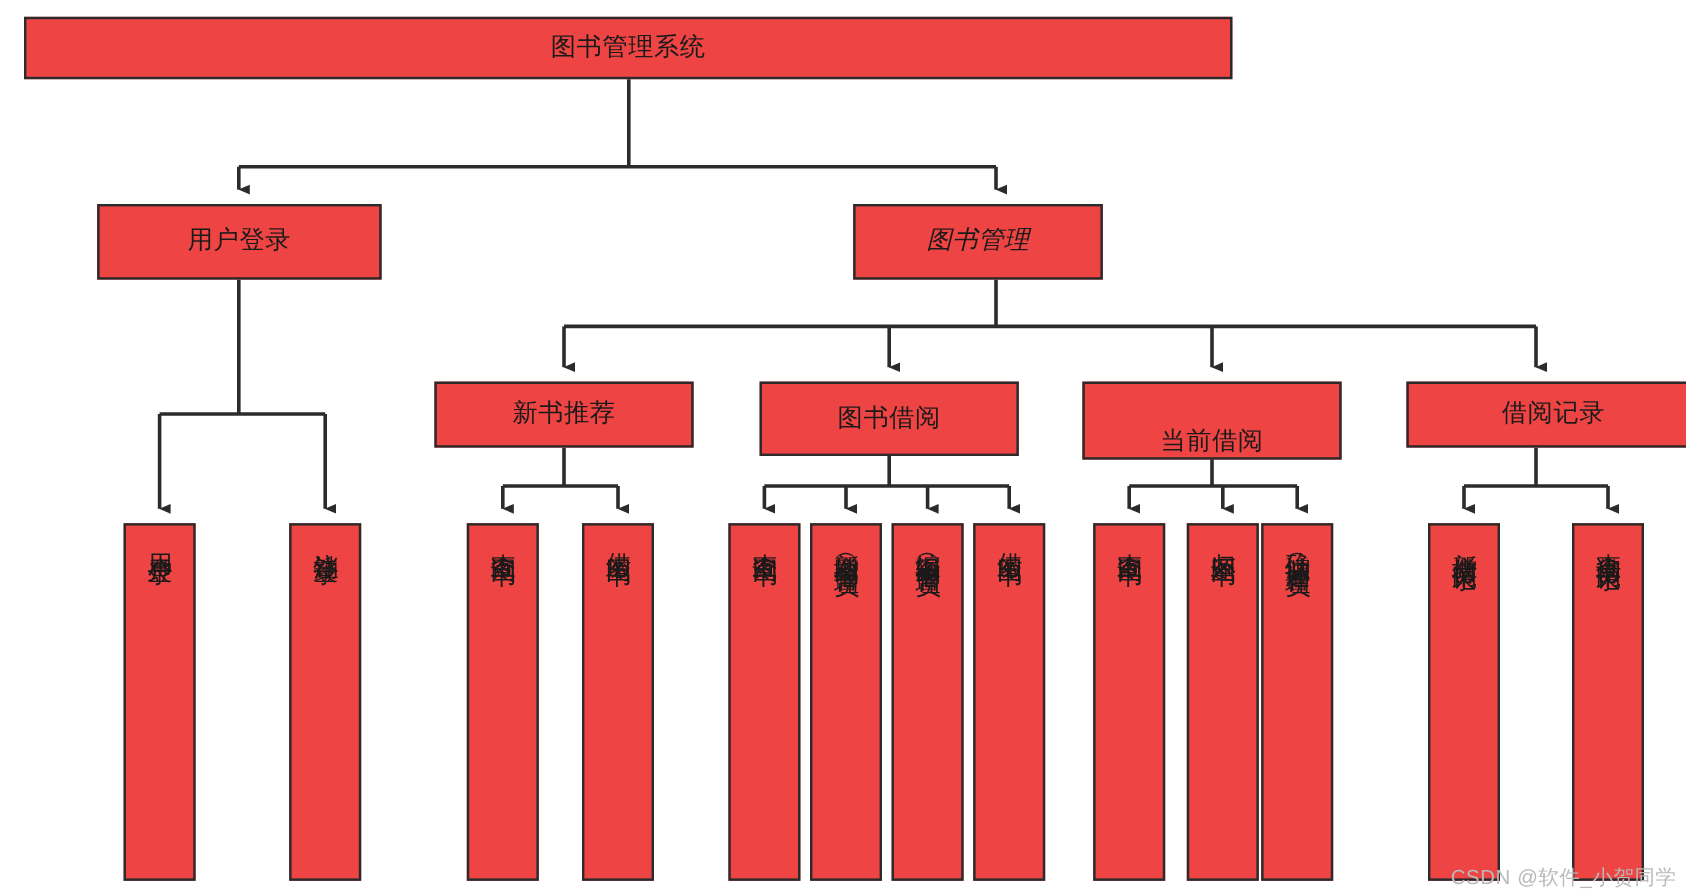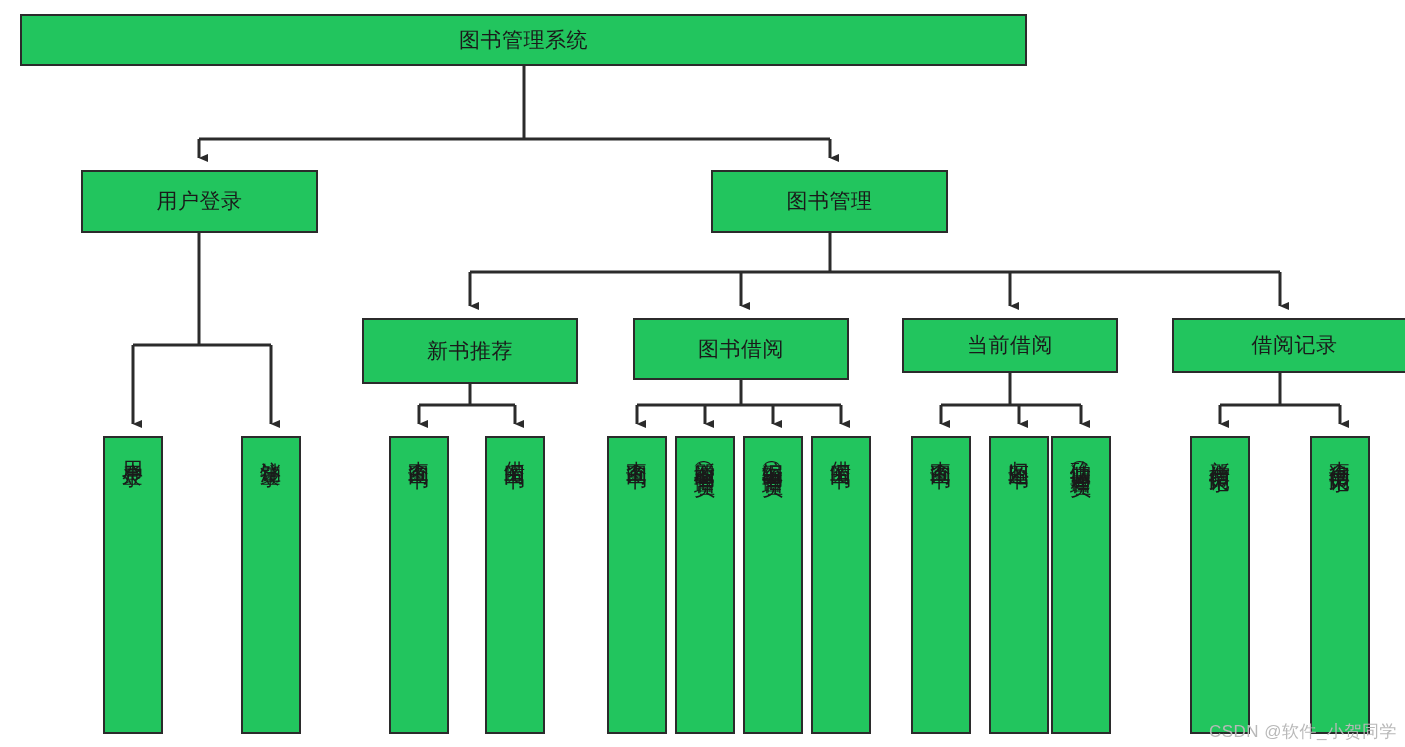--- a/index.html
+++ b/index.html
@@ -22,21 +22,21 @@
     position: absolute;
     left: 0;
     top: 0;
     width: 1405px;
     height: 747px;
     pointer-events: none;
   }
   .node {
     position: absolute;
     box-sizing: border-box;
-    background: #22c55e;
+    background: #ef4444;
     border: 2px solid #2b2b2b;
     display: flex;
     align-items: center;
     justify-content: center;
     color: #1a1a1a;
   }
   .node-label {
     display: block;
     text-align: center;
     line-height: 1.18;
@@ -135,31 +135,31 @@
     </g>
   </svg>
 
   <div class="node horiz root" style="left:20px; top:14px; width:1007px; height:52px;">
     <span class="node-label">图书管理系统</span>
   </div>
 
   <div class="node horiz" style="left:81px; top:170px; width:237px; height:63px;">
     <span class="node-label">用户登录</span>
   </div>
-  <div class="node horiz" style="left:711px; top:170px; width:237px; height:63px;">
+  <div class="node horiz" style="left:711px; top:170px; width:208px; height:63px;font-style:italic;">
     <span class="node-label">图书管理</span>
   </div>
 
-  <div class="node horiz" style="left:362px; top:318px; width:216px; height:66px;">
+  <div class="node horiz" style="left:362px; top:318px; width:216px; height:55px;">
     <span class="node-label">新书推荐</span>
   </div>
   <div class="node horiz" style="left:633px; top:318px; width:216px; height:62px;">
     <span class="node-label">图书借阅</span>
   </div>
-  <div class="node horiz" style="left:902px; top:318px; width:216px; height:55px;">
+  <div class="node horiz" style="left:902px; top:318px; width:216px; height:65px;align-items:flex-end;">
     <span class="node-label">当前借阅</span>
   </div>
   <div class="node horiz" style="left:1172px; top:318px; width:245px; height:55px;">
     <span class="node-label">借阅记录</span>
   </div>
 
   <div class="node vert" style="left:103px; top:436px; width:60px; height:298px;">
     <span class="node-label">用户登录</span>
   </div>
   <div class="node vert" style="left:241px; top:436px; width:60px; height:298px;">

